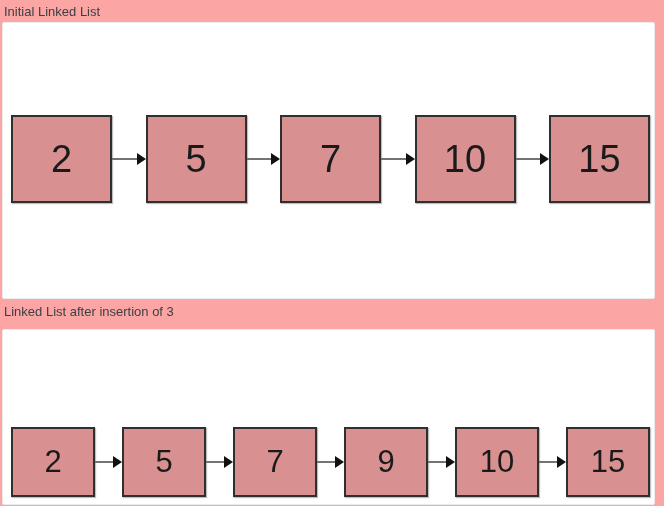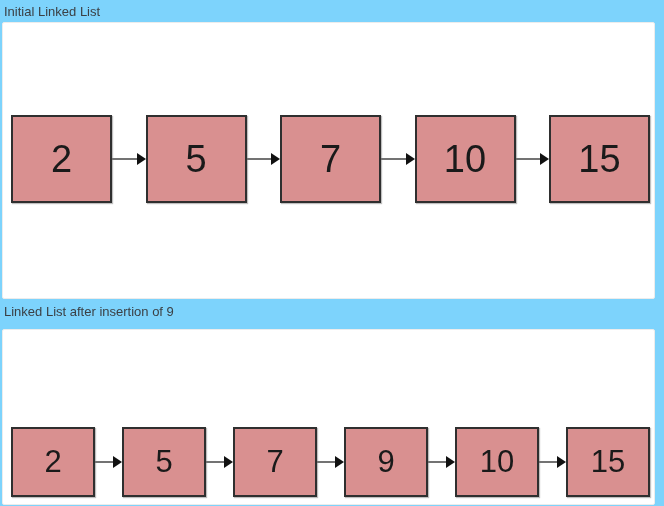--- a/index.html
+++ b/index.html
@@ -6,21 +6,21 @@
     margin: 0;
     padding: 0;
     background: #ffffff;
     font-family: "Liberation Sans", sans-serif;
   }
   .stage {
     position: relative;
     width: 664px;
     height: 506px;
     overflow: hidden;
-    background: #7dd3fc;
+    background: #fca5a5;
   }
   .diagram-title {
     position: absolute;
     left: 4px;
     font-size: 13px;
     line-height: 16px;
     color: #3b4045;
   }
   .title-1 { top: 4px; }
   .title-2 { top: 304px; }
@@ -116,21 +116,21 @@
         </div>
       <div class="node">10</div>
       <div class="arrow">
           <span class="stem"></span>
           <span class="head"></span>
         </div>
       <div class="node">15</div>
     </div>
   </div>
 
-  <div class="diagram-title title-2">Linked List after insertion of 9</div>
+  <div class="diagram-title title-2">Linked List after insertion of 3</div>
 
   <div class="panel panel-2">
     <div class="node-row row-2">
       <div class="node">2</div>
       <div class="arrow">
           <span class="stem"></span>
           <span class="head"></span>
         </div>
       <div class="node">5</div>
       <div class="arrow">

